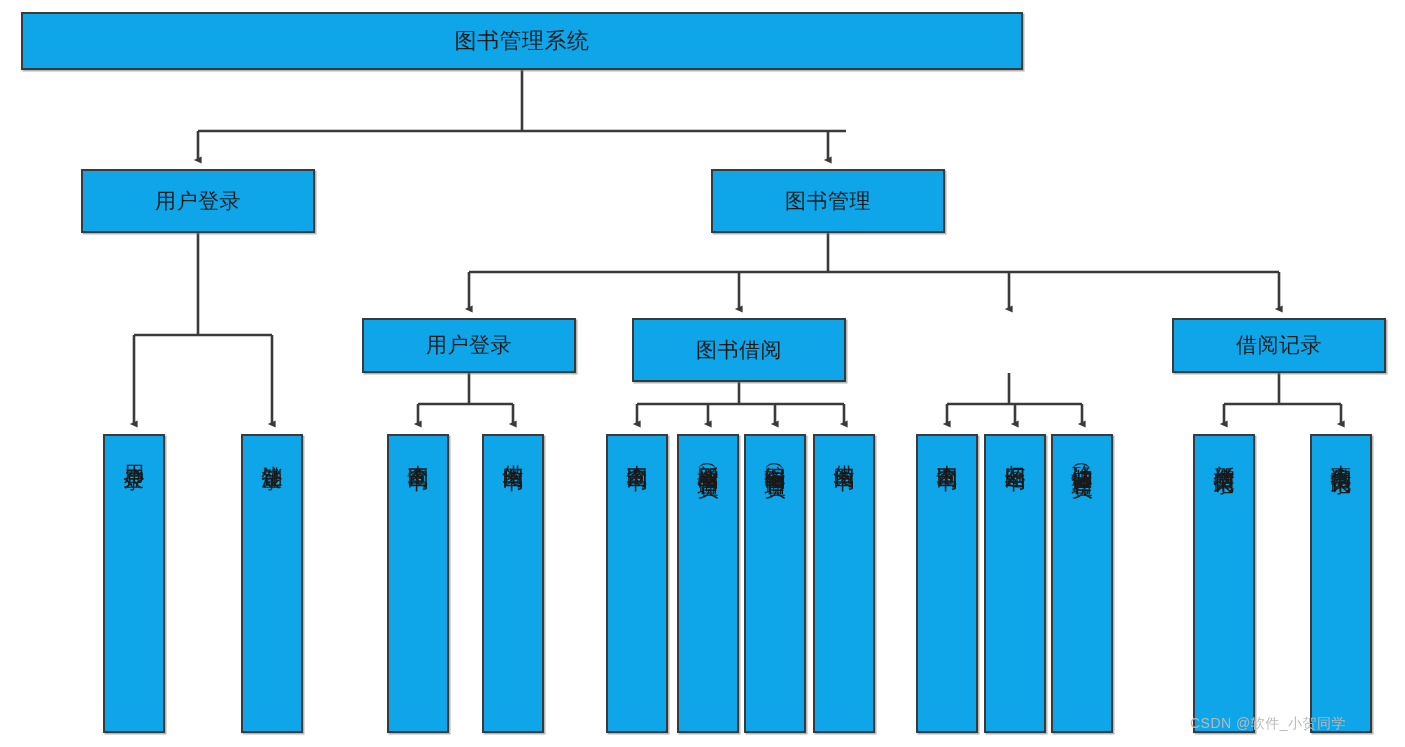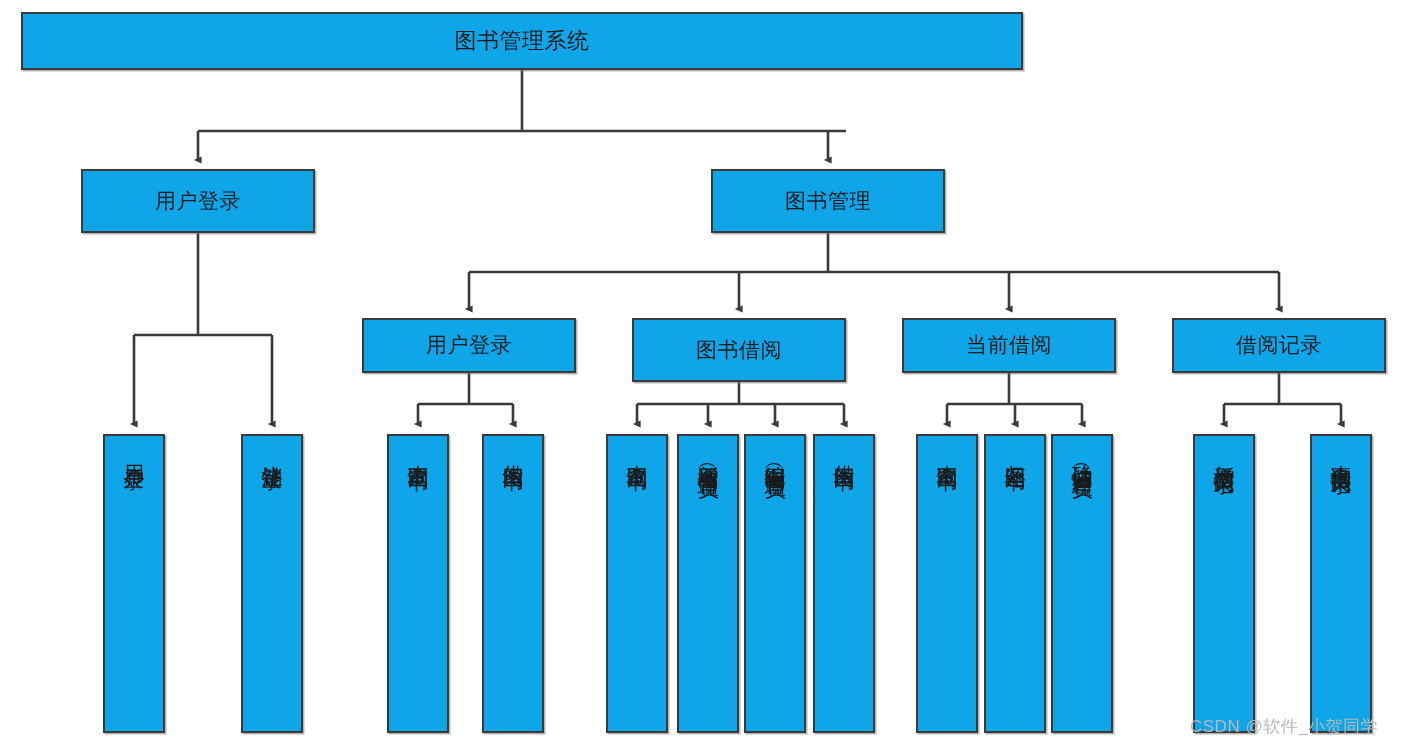--- a/index.html
+++ b/index.html
@@ -62,21 +62,21 @@
     writing-mode: vertical-rl;
     text-orientation: upright;
     font-size: 21px;
     line-height: 1.05;
     letter-spacing: 2px;
     white-space: nowrap;
   }
   .watermark {
     position: absolute;
     color: #b9b9b9;
-    font-size: 17px;
+    font-size: 14px;
     letter-spacing: 0.5px;
     white-space: nowrap;
     user-select: none;
   }
 </style>
 </head>
 <body>
 
 <div id="diagram-root">
 
@@ -140,23 +140,20 @@
   <div class="node horiz" style="left:711px; top:169px; width:234px; height:64px;">
     <span class="node-label">图书管理</span>
   </div>
 
   <div class="node horiz" style="left:362px; top:318px; width:214px; height:55px;">
     <span class="node-label">用户登录</span>
   </div>
   <div class="node horiz" style="left:632px; top:318px; width:214px; height:64px;">
     <span class="node-label">图书借阅</span>
   </div>
-  <div class="node horiz" style="left:902px; top:318px; width:214px; height:55px;">
-    <span class="node-label">当前借阅</span>
-  </div>
   <div class="node horiz" style="left:1172px; top:318px; width:214px; height:55px;align-items:center;">
     <span class="node-label">借阅记录</span>
   </div>
 
   <div class="node vert" style="left:103px; top:434px; width:62px; height:299px;">
     <span class="node-label">用户登录</span>
   </div>
   <div class="node vert" style="left:241px; top:434px; width:62px; height:299px;">
     <span class="node-label">注销登录</span>
   </div>

